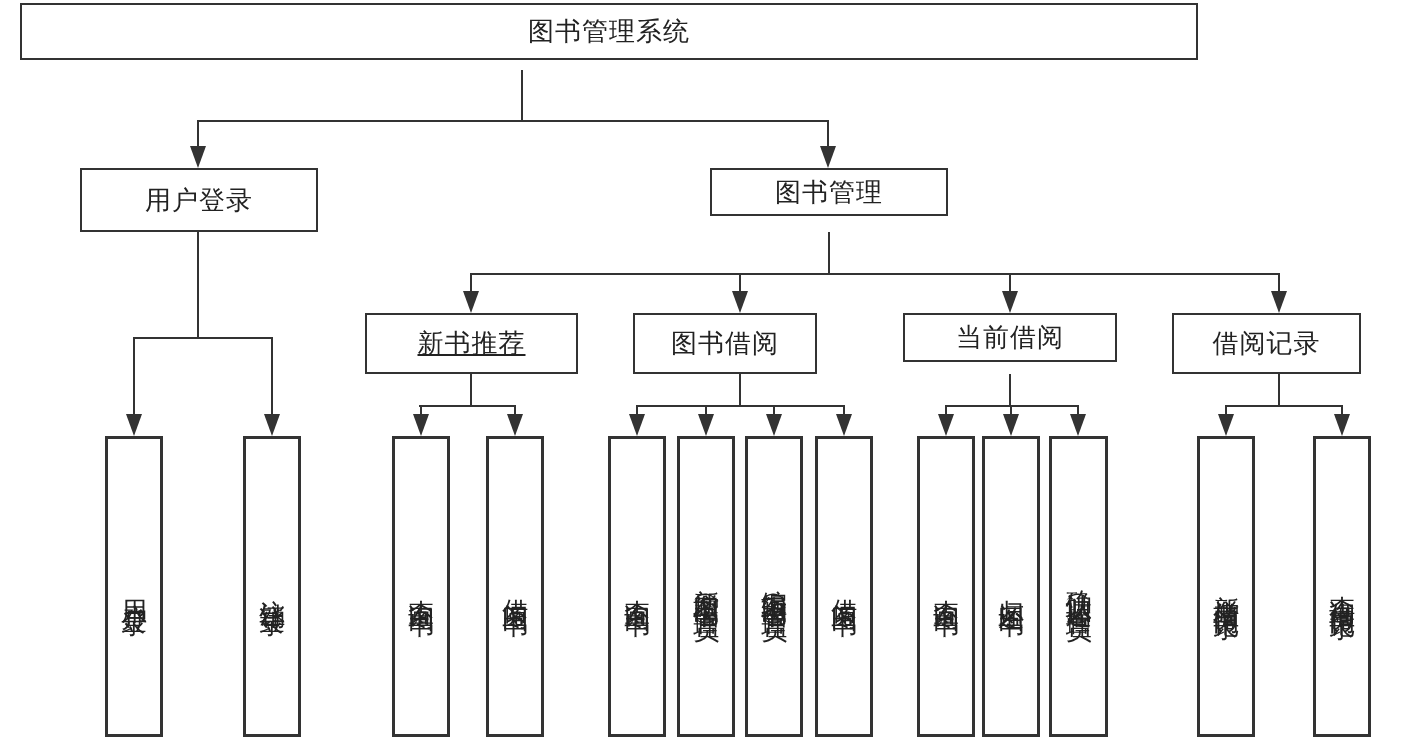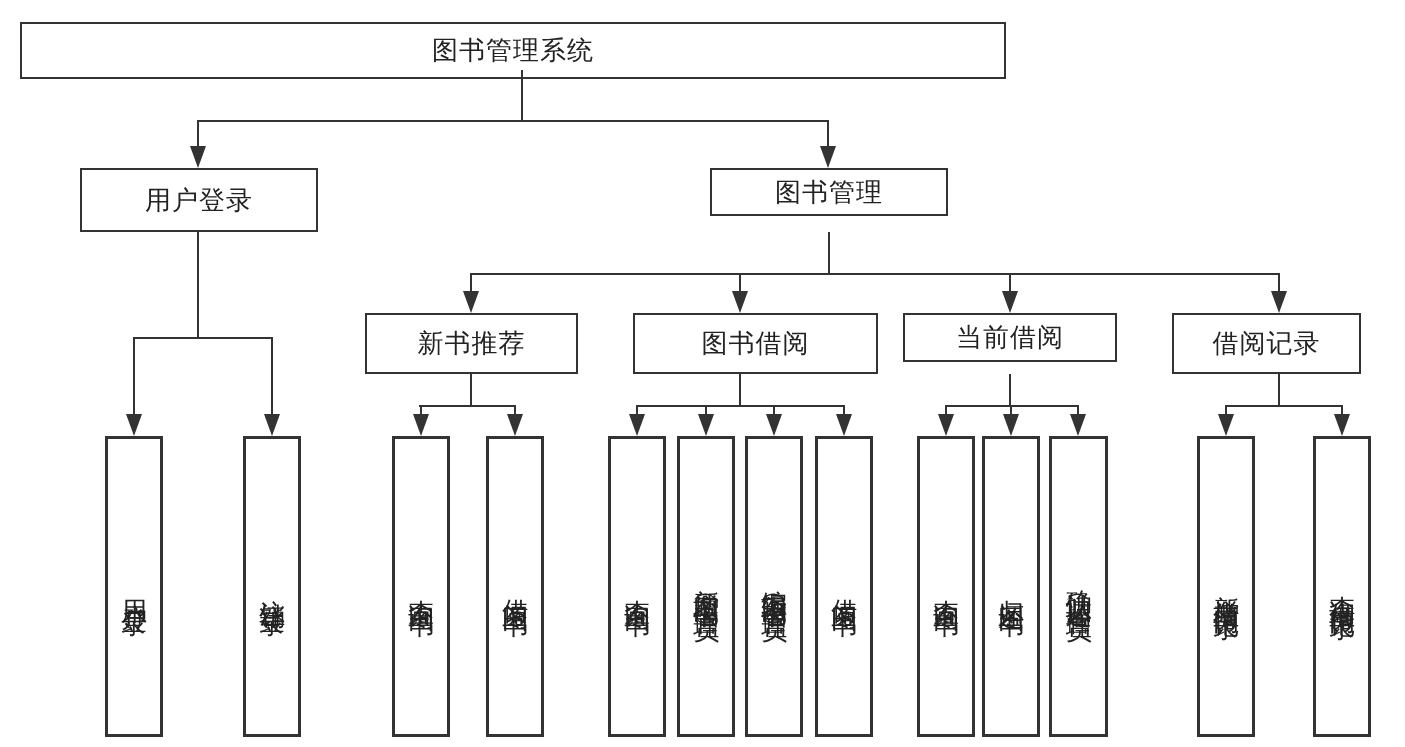--- a/index.html
+++ b/index.html
@@ -34,21 +34,21 @@
     position:absolute; left:1186px; top:711px; font-size:19px;
     color:var(--wm); letter-spacing:0.5px; white-space:nowrap;
     text-shadow:0 0 2px #ffffff, 1px 1px 0 #ffffff;
   }
 </style>
 </head>
 <body>
 
 <div id="canvas">
 
-  <div class="hbox" style="left:20px;top:22px;width:986px;height:57px;">
+  <div class="hbox" style="left:20px;top:3px;width:1178px;height:57px;">
     <span>图书管理系统</span>
   </div>
 
   <div class="ln" style="left:521px;top:70px;width:2px;height:50px;"></div>
   <div class="ln" style="left:197px;top:120px;width:632px;height:2px;"></div>
   <div class="ln" style="left:197px;top:120px;width:2px;height:27px;"></div>
   <div class="arr" style="left:190px;top:146px;"></div>
   <div class="ln" style="left:827px;top:120px;width:2px;height:27px;"></div>
   <div class="arr" style="left:820px;top:146px;"></div>
 
@@ -70,24 +70,24 @@
   <div class="ln" style="left:470px;top:273px;width:810px;height:2px;"></div>
   <div class="ln" style="left:470px;top:273px;width:2px;height:19px;"></div>
   <div class="arr" style="left:463px;top:291px;"></div>
   <div class="ln" style="left:739px;top:273px;width:2px;height:19px;"></div>
   <div class="arr" style="left:732px;top:291px;"></div>
   <div class="ln" style="left:1009px;top:273px;width:2px;height:19px;"></div>
   <div class="arr" style="left:1002px;top:291px;"></div>
   <div class="ln" style="left:1278px;top:273px;width:2px;height:19px;"></div>
   <div class="arr" style="left:1271px;top:291px;"></div>
 
-  <div class="hbox" style="left:365px;top:313px;width:213px;height:61px;">
+  <div class="hbox" style="left:365px;top:313px;width:213px;height:61px;text-decoration:underline;">
     <span>新书推荐</span>
   </div>
-  <div class="hbox" style="left:633px;top:313px;width:245px;height:61px;">
+  <div class="hbox" style="left:633px;top:313px;width:184px;height:61px;">
     <span>图书借阅</span>
   </div>
   <div class="hbox" style="left:903px;top:313px;width:214px;height:49px;">
     <span>当前借阅</span>
   </div>
   <div class="hbox" style="left:1172px;top:313px;width:189px;height:61px;">
     <span>借阅记录</span>
   </div>
 
   <div class="ln" style="left:470px;top:374px;width:2px;height:31px;"></div>

